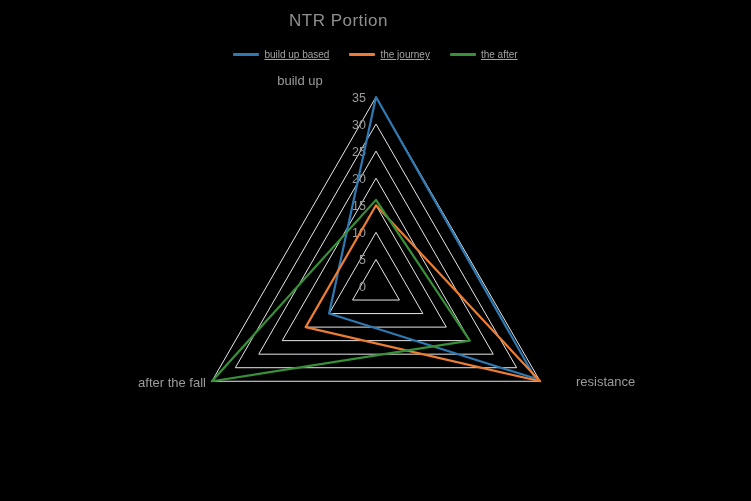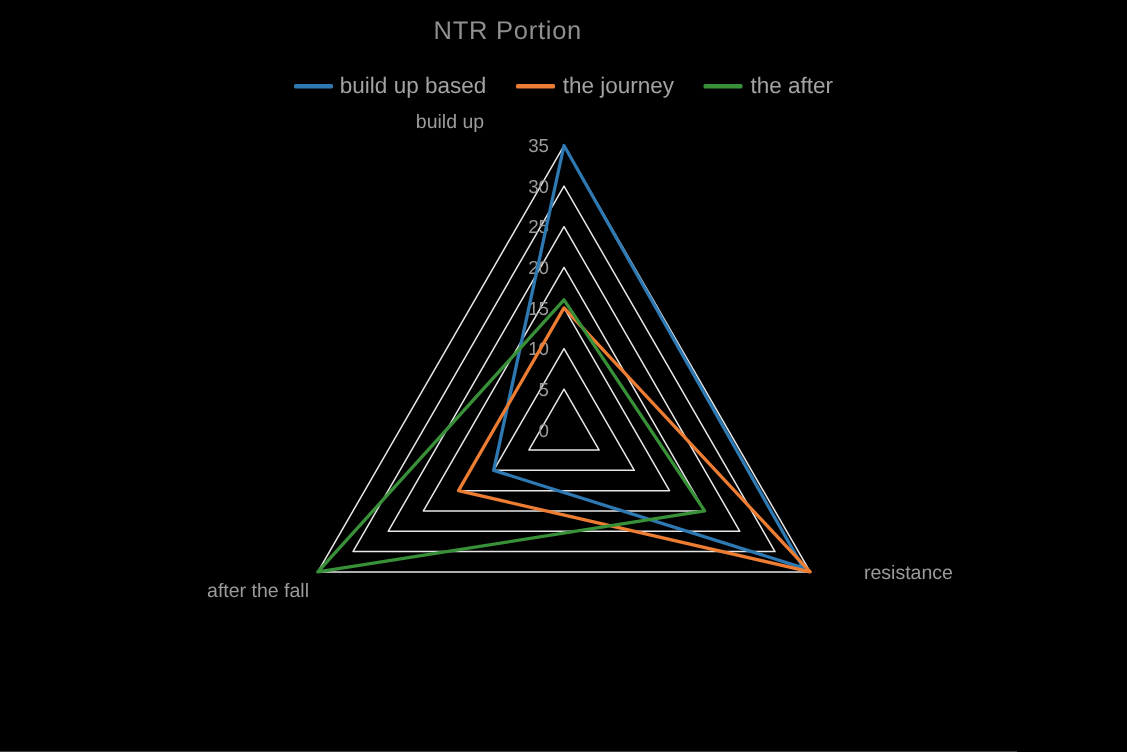--- a/index.html
+++ b/index.html
@@ -15,28 +15,28 @@
     text-align:center;
     font-size:17px;letter-spacing:0.5px;
     color:#8f8f8f;
   }
   .legend{
     position:absolute;top:49px;left:0;width:751px;
     display:flex;justify-content:center;align-items:center;gap:20px;
   }
   .legend-item{display:flex;align-items:center;gap:5px;}
   .legend-swatch{display:inline-block;width:26px;height:3px;border-radius:1px;}
-  .legend-label{font-size:15px;color:#a3a3a3;}
+  .legend-label{font-size:10px;color:#a3a3a3;text-decoration:underline;}
   svg.radar{position:absolute;left:0;top:0;}
   .cat-label{
     position:absolute;font-size:13px;color:#9b9b9b;white-space:nowrap;
   }
   #cat-top{top:73px;left:0;width:600px;text-align:center;}
   #cat-right{top:374px;left:576px;text-align:left;}
-  #cat-left{top:386px;right:545px;text-align:right;}
+  #cat-left{top:375px;right:545px;text-align:right;}
 </style>
 </head>
 <body>
 
 <div id="screen">
 
   <div class="chart-title">NTR Portion</div>
 
   <div class="legend">
     <div class="legend-item">

